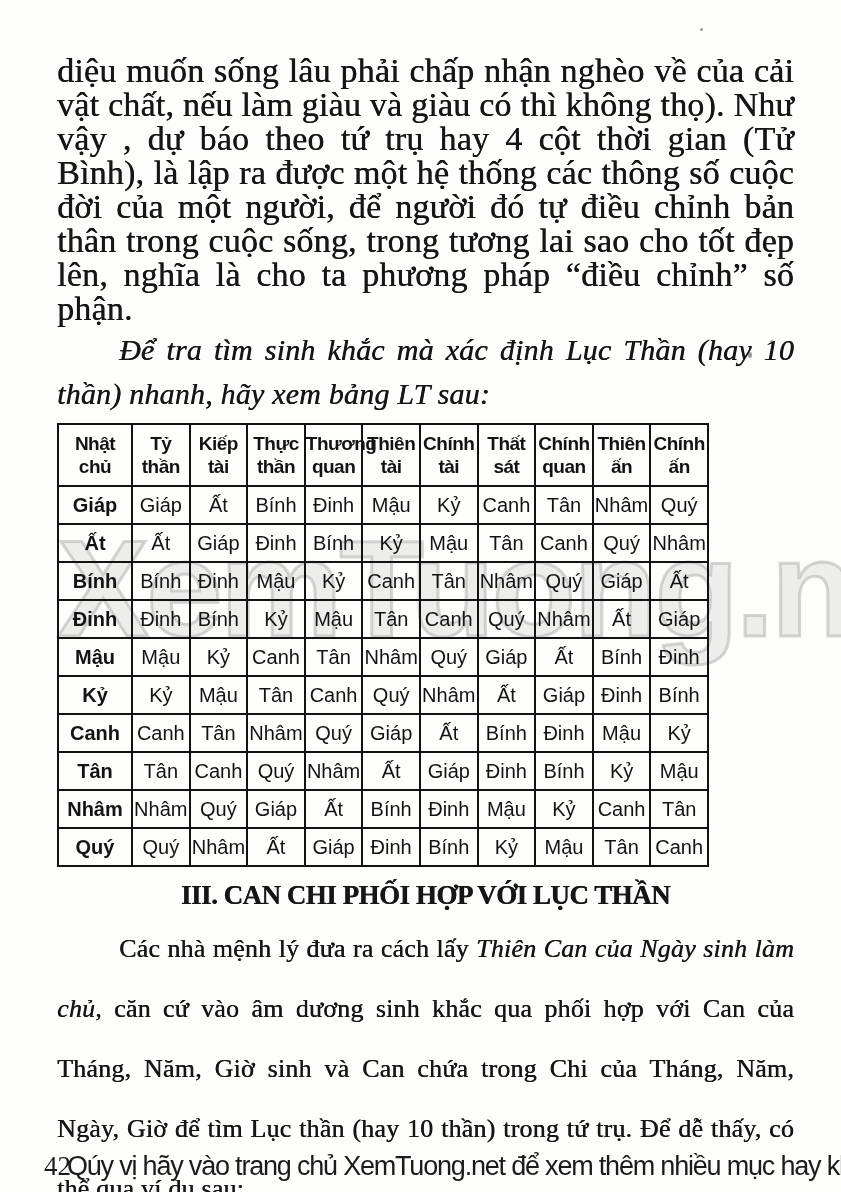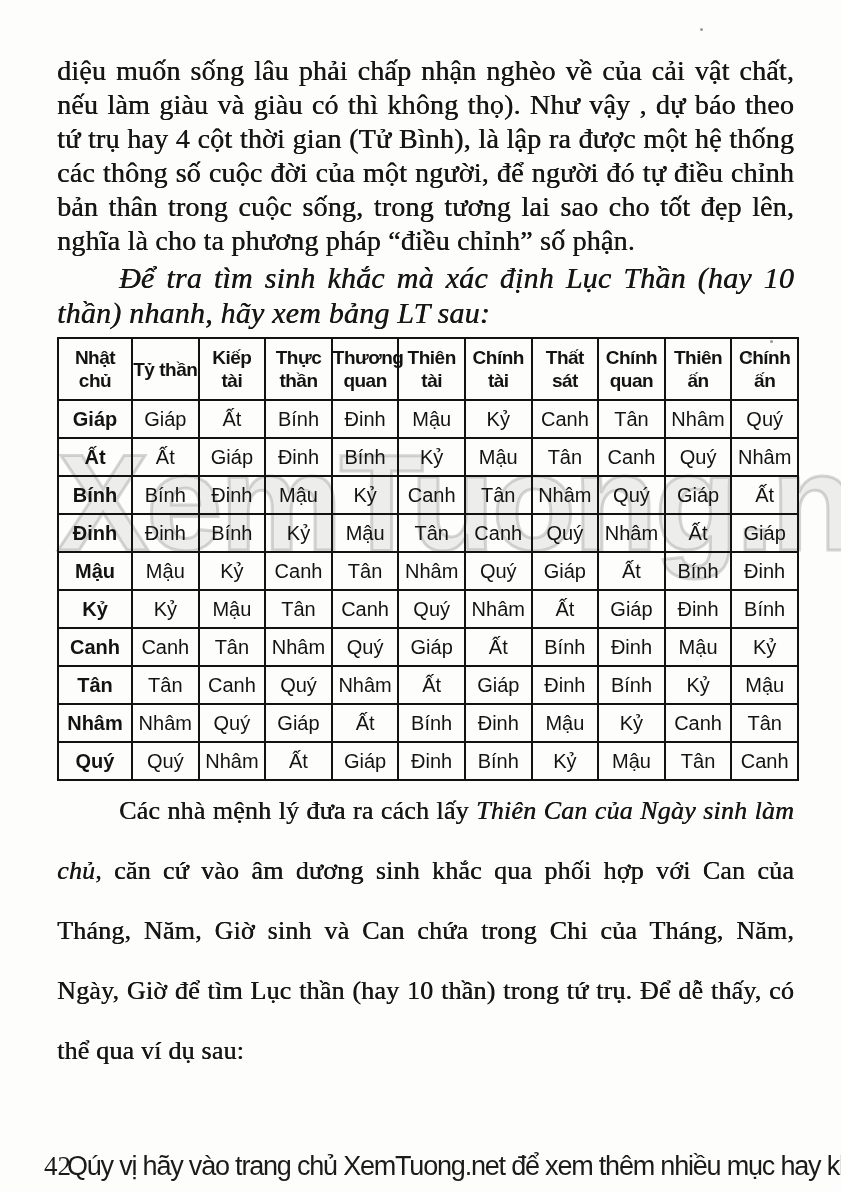--- a/index.html
+++ b/index.html
@@ -11,32 +11,32 @@
     font-family:"Liberation Serif", serif;
     overflow:hidden;
   }
   .content{
     position:absolute;
     left:57px; top:54px;
     width:737px;
   }
   .para{
     margin:0;
-    font-size:28px;
+    font-size:34px;
     line-height:34px;
     text-align:justify;
     text-justify:inter-word;
     letter-spacing:0.2px;
     text-shadow:0.4px 0 0 currentColor;
   }
   .indent{ text-indent:62px; }
   .lead-italic{
     font-style:italic;
     font-size:30px;
-    line-height:35px;
+    line-height:44px;
     margin-top:2px;
   }
   .table-wrap{
     position:relative;
     margin-top:7px;
     width:737px;
   }
   .watermark{
     position:absolute;
     left:0; top:86px;
@@ -50,21 +50,21 @@
     color:rgba(205,205,205,0.35);
     -webkit-text-stroke:3px rgba(165,165,165,0.45);
     pointer-events:none;
     white-space:nowrap;
   }
   table.lt{
     position:relative;
     z-index:1;
     border-collapse:collapse;
     table-layout:fixed;
-    width:742px;
+    width:652px;
     background:transparent;
   }
   table.lt th, table.lt td{
     border:2.5px solid #121212;
     text-align:center;
     vertical-align:middle;
     font-family:"Liberation Sans", sans-serif;
     padding:0;
     background:transparent;
     color:#131313;
@@ -292,19 +292,20 @@
               <td>Bính</td>
               <td>Kỷ</td>
               <td>Mậu</td>
               <td>Tân</td>
               <td>Canh</td>
             </tr>
           </tbody>
       </table>
     </div>
 
+    <h3 class="section-title">III. CAN CHI PHỐI HỢP VỚI LỤC THẦN</h3>
 
     <p class="para indent para-bottom"><span>Các nhà mệnh lý đưa ra cách lấy </span><i>Thiên Can của Ngày sinh làm chủ</i><span>, căn cứ vào âm dương sinh khắc qua phối hợp với Can của Tháng, Năm, Giờ sinh và Can chứa trong Chi của Tháng, Năm, Ngày, Giờ để tìm Lục thần (hay 10 thần) trong tứ trụ. Để dễ  thấy, có thể qua ví dụ sau:</span></p>
 
   </div>
 
   <div class="footer"><span class="pagenum">42</span><span>Qúy vị hãy vào trang chủ XemTuong.net để xem thêm nhiều mục hay khác</span></div>
 </div>
 
 </body></html>

